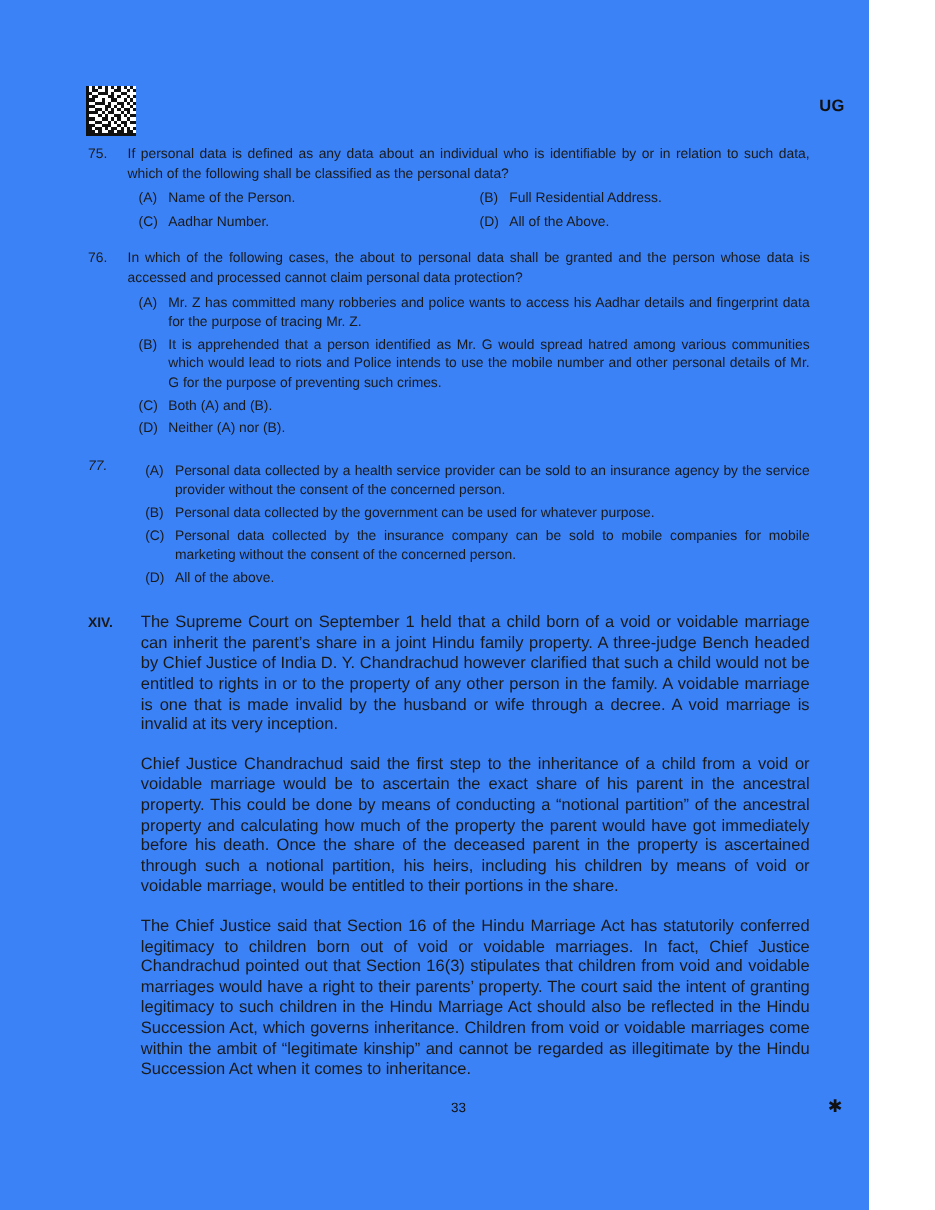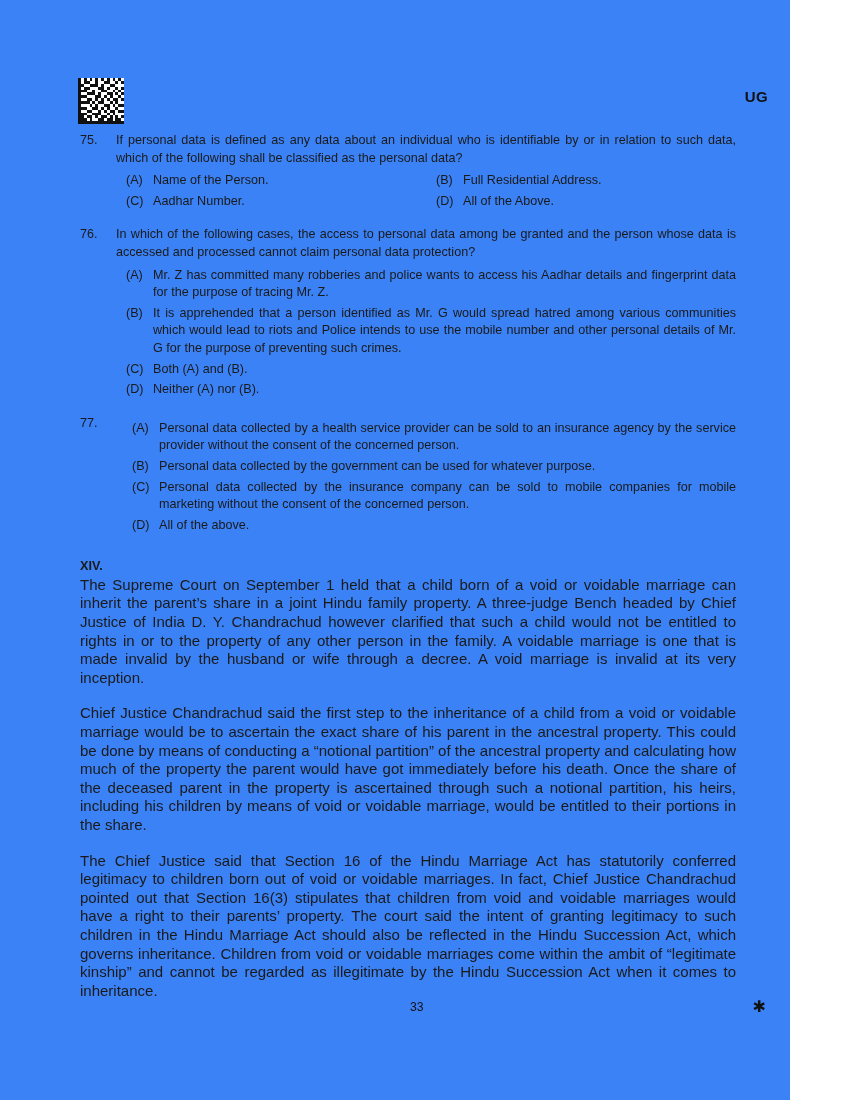--- a/index.html
+++ b/index.html
@@ -70,20 +70,21 @@
     flex: 0 0 auto;
     width: 36px;
     text-align: right;
     padding-right: 25px;
     font-size: 12.6px;
     line-height: 17.6px;
     box-sizing: border-box;
   }
   .q-num.indent {
     width: 42px;
+    font-style: italic;
   }
   .q-body {
     flex: 1 1 auto;
     min-width: 0;
   }
   .q-stem {
     font-size: 12.6px;
     line-height: 17.6px;
     text-align: justify;
     text-justify: inter-word;
@@ -121,21 +122,20 @@
   }
   .opt-text.nojust {
     text-align: left;
   }
 
   
   .passage-block {
     display: flex;
     align-items: flex-start;
     margin-top: 20px;
-    flex-direction: column;
   }
   .passage-num {
     flex: 0 0 auto;
     width: 48px;
     font-size: 12.6px;
     line-height: 18.6px;
     font-weight: bold;
     text-align: left;
   }
   .passage-body {
@@ -306,21 +306,21 @@
             <span class="opt-letter">(D)</span>
             <span class="opt-text nojust">All of the Above.</span>
           </div>
         </div>
       </div>
     </div>
 
     <div class="q">
       <div class="q-num">76.</div>
       <div class="q-body">
-        <div class="q-stem">In which of the following cases, the access to personal data among be granted and the person whose data is accessed and processed cannot claim personal data protection?</div>
+        <div class="q-stem">In which of the following cases, the about to personal data shall be granted and the person whose data is accessed and processed cannot claim personal data protection?</div>
         <div class="opts-1col">
           <div class="opt">
             <span class="opt-letter">(A)</span>
             <span class="opt-text">Mr. Z has committed many robberies and police wants to access his Aadhar details and fingerprint data for the purpose of tracing Mr. Z.</span>
           </div>
           <div class="opt">
             <span class="opt-letter">(B)</span>
             <span class="opt-text">It is apprehended that a person identified as Mr. G would spread hatred among various communities which would lead to riots and Police intends to use the mobile number and other personal details of Mr. G for the purpose of preventing such crimes.</span>
           </div>
           <div class="opt">

